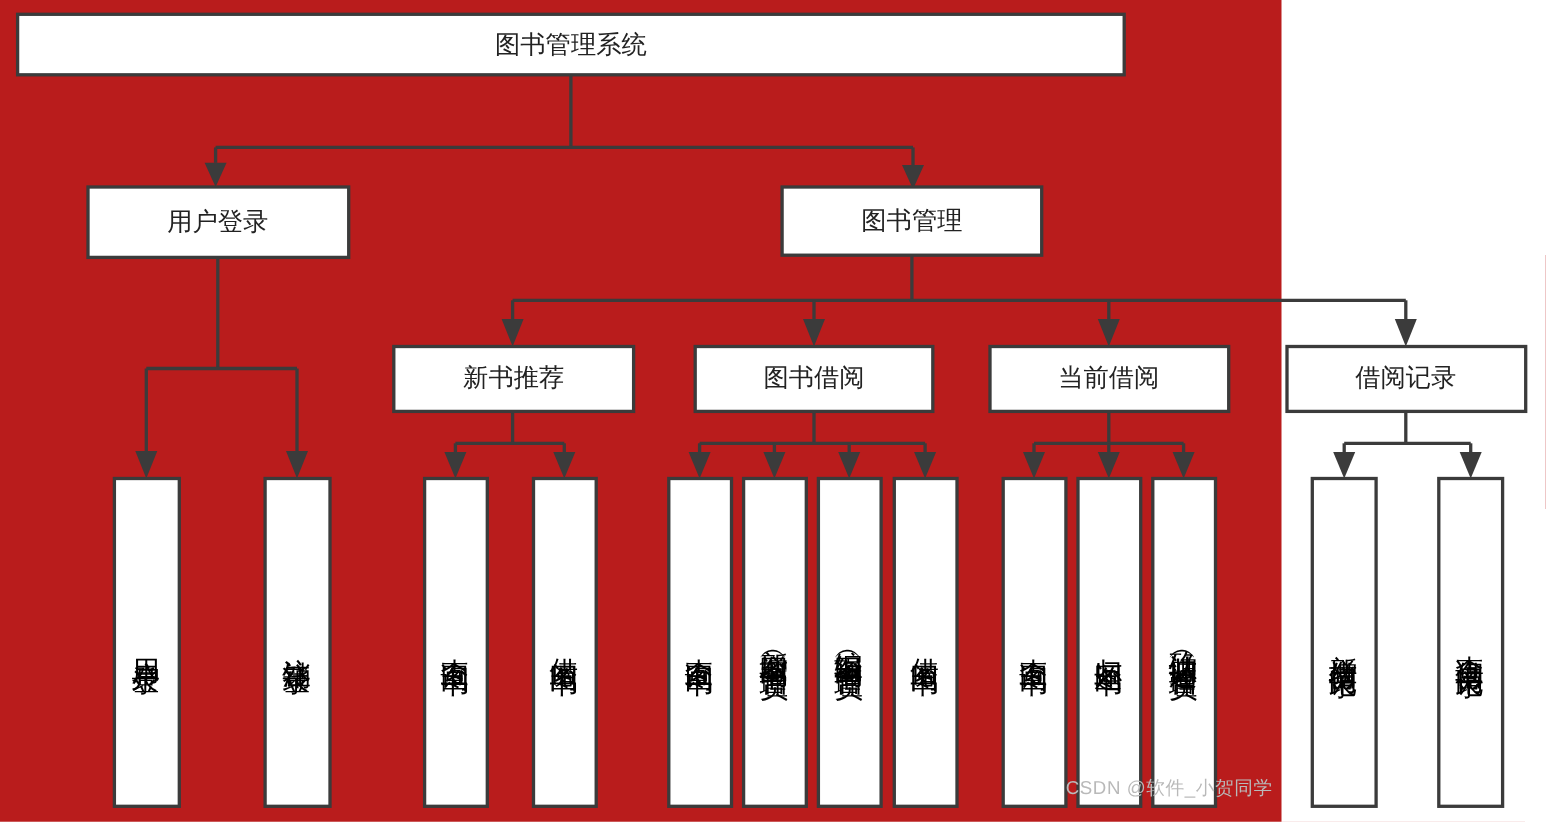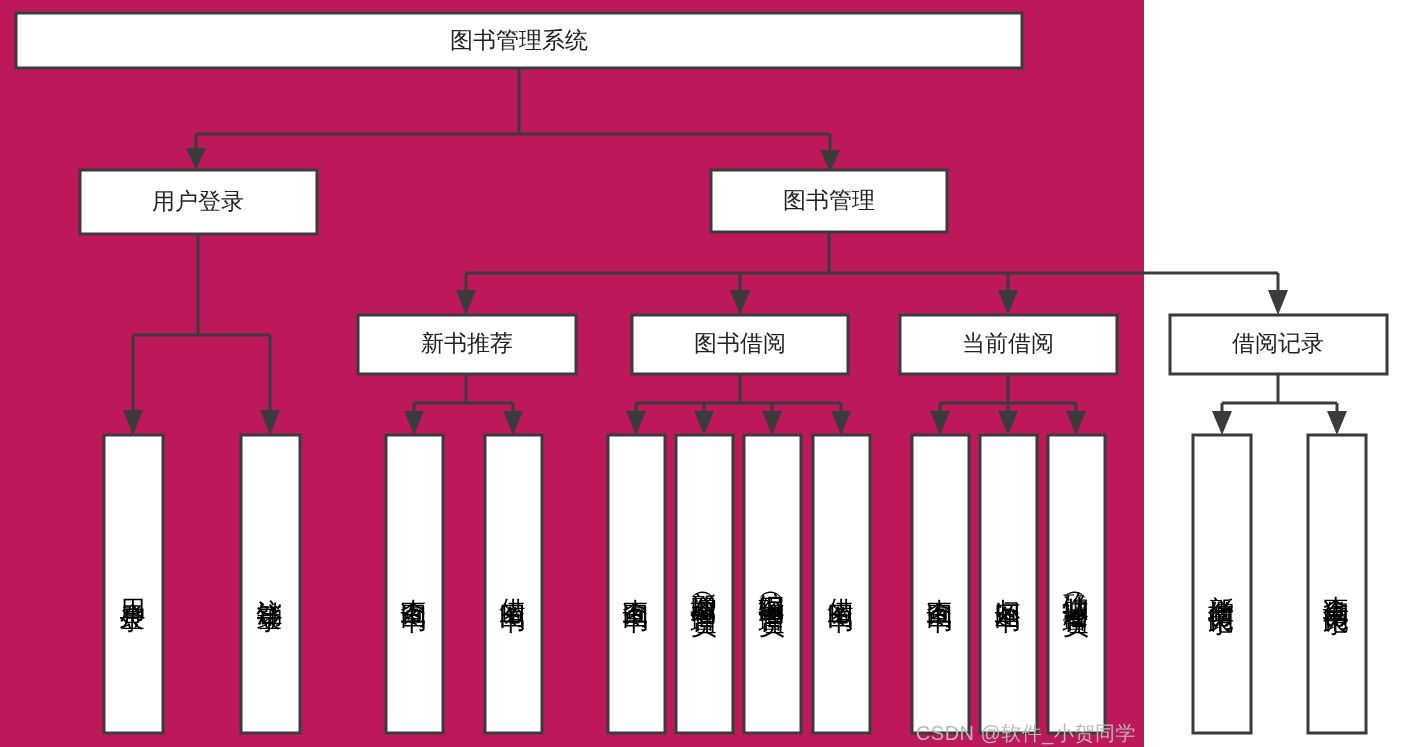--- a/index.html
+++ b/index.html
@@ -10,21 +10,22 @@
   body {
     width: 1405px;
     height: 747px;
     font-family: "Liberation Sans", "DejaVu Sans", sans-serif;
     overflow: hidden;
   }
   #diagram-root {
     position: relative;
     width: 1144px;
     height: 747px;
-    background: #be185d;
+    background: #b91c1c;
+    padding-left: 21px;
   }
   svg.diagram-svg {
     position: absolute;
     top: 0;
     left: 0;
     width: 1405px;
     height: 747px;
     display: block;
   }
   .node-box {
@@ -54,23 +55,23 @@
     fill: #222222;
     font-size: 26px;
     writing-mode: vertical-rl;
     text-orientation: upright;
     letter-spacing: 3px;
     white-space: pre;
   }
   .watermark-text {
     position: absolute;
     right: 8px;
-    bottom: 0;
+    bottom: 19px;
     font-family: "Liberation Sans", "DejaVu Sans", sans-serif;
-    font-size: 20px;
+    font-size: 17px;
     color: #b9b9b9;
     letter-spacing: 0.5px;
     pointer-events: none;
     user-select: none;
   }
 </style>
 </head>
 <body>
 
 <div id="diagram-root">

